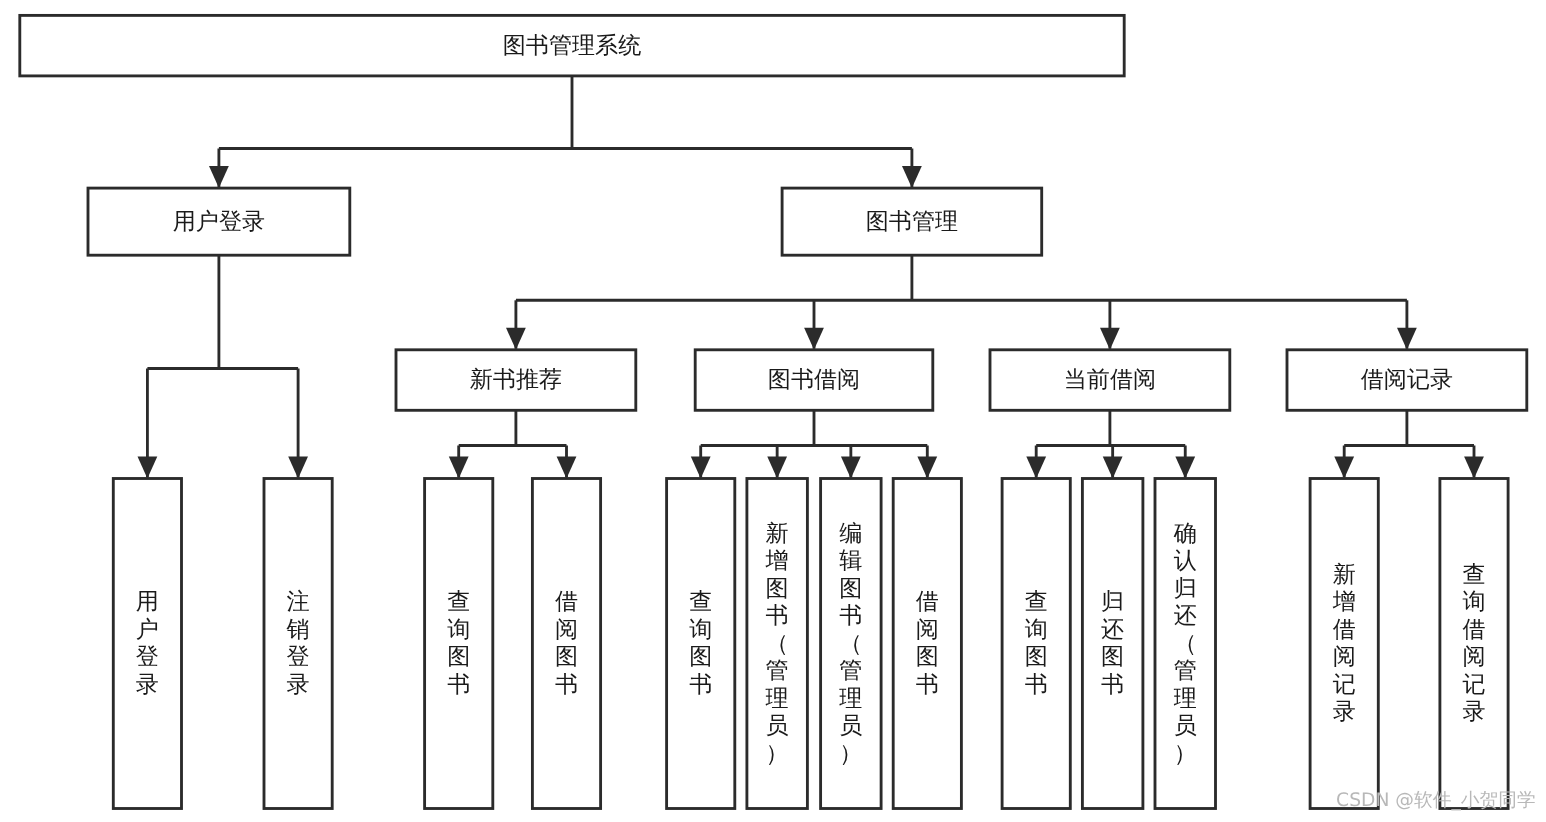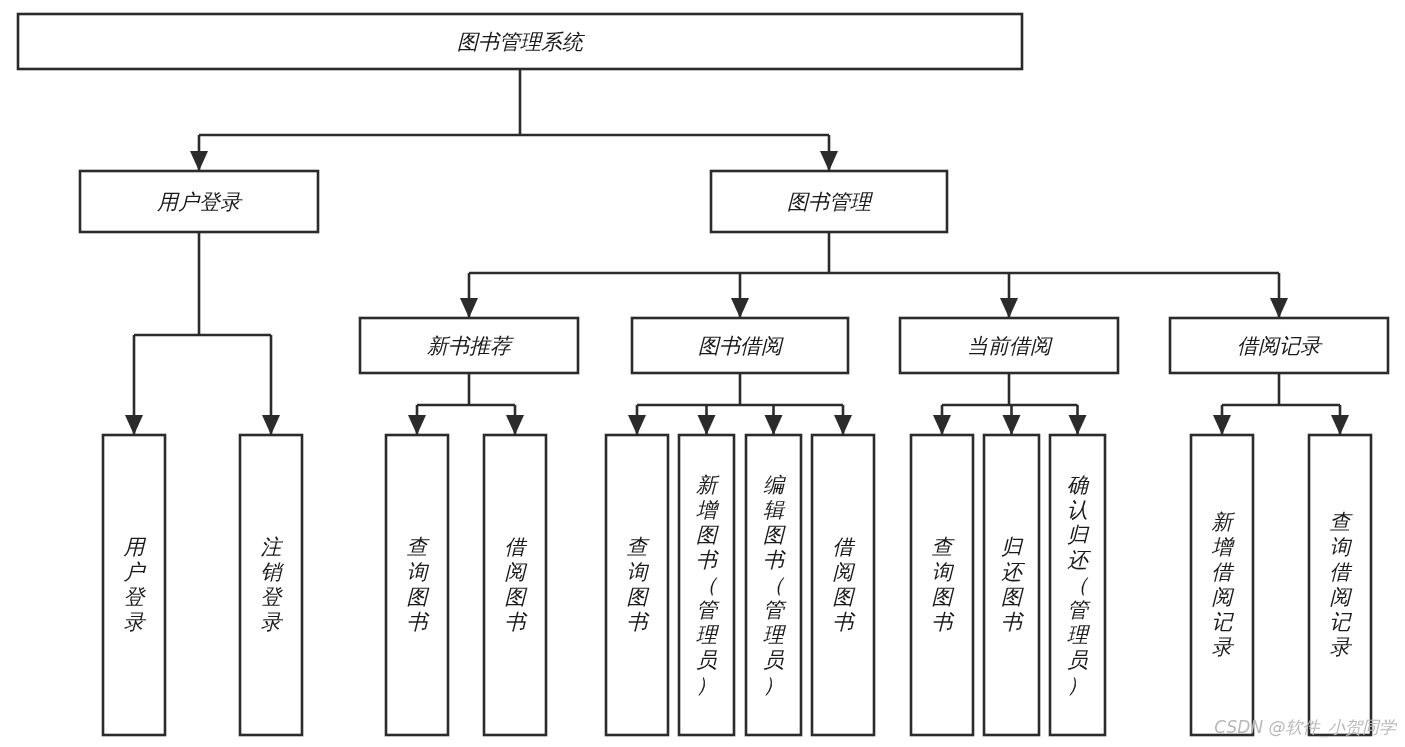--- a/index.html
+++ b/index.html
@@ -12,21 +12,20 @@
     width: 1405px;
     height: 747px;
     overflow: hidden;
     font-family: "DejaVu Sans", "Liberation Sans", sans-serif;
   }
   #diagram-root {
     position: relative;
     width: 1405px;
     height: 747px;
     background: #ffffff;
-    font-style: italic;
   }
   svg#tree-svg {
     position: absolute;
     top: 0;
     left: 0;
     width: 1405px;
     height: 747px;
     display: block;
   }
   .node-box {

